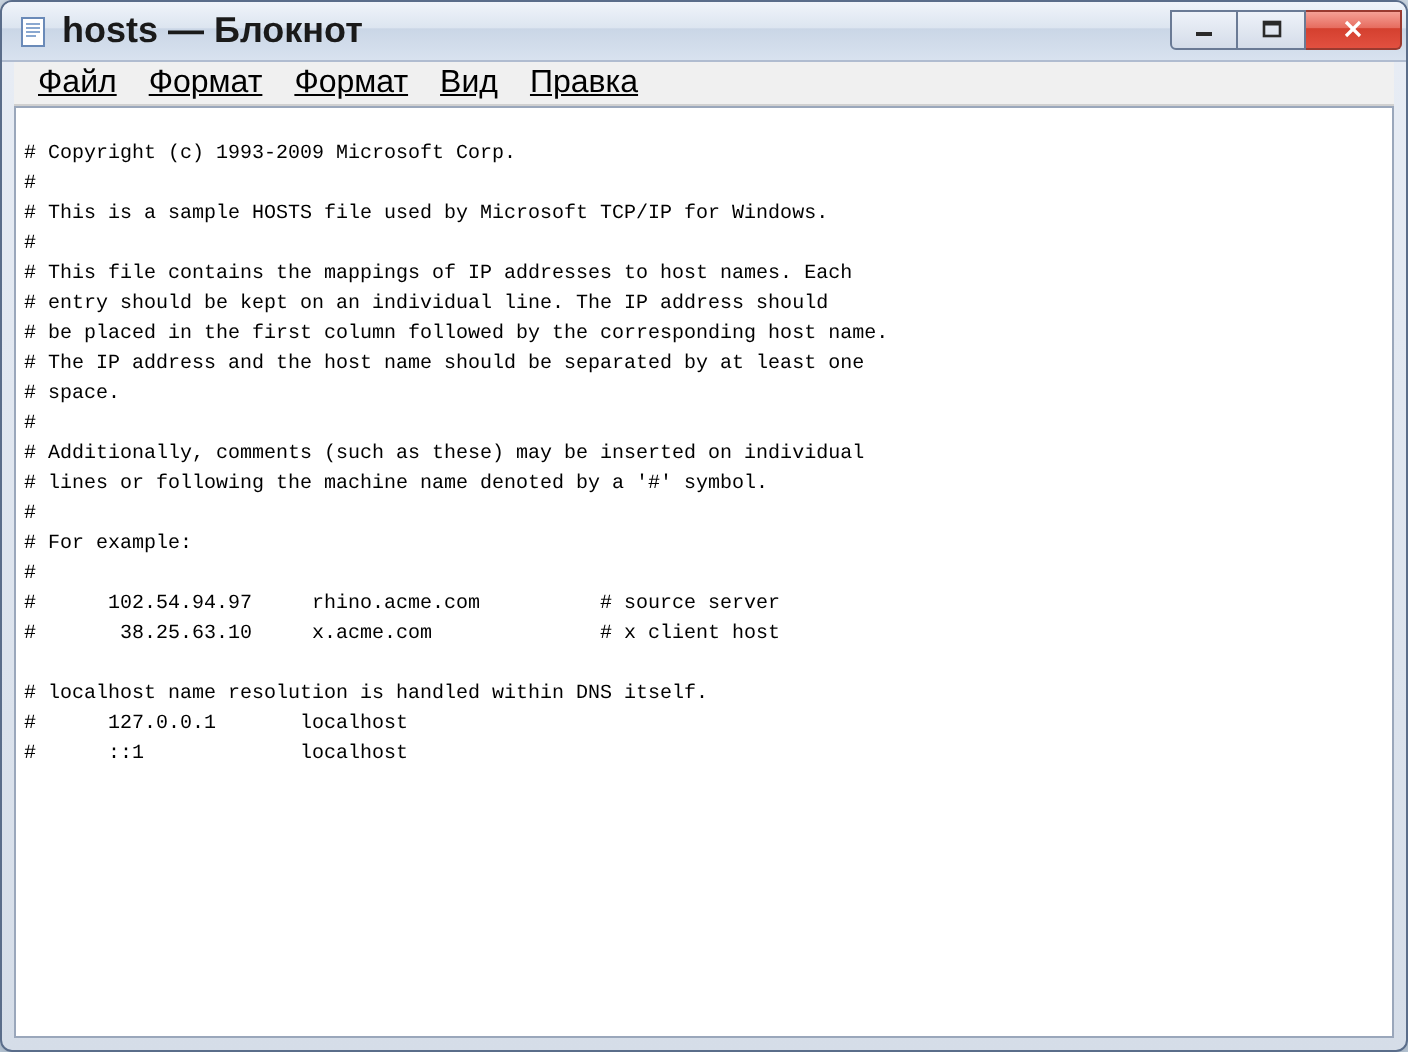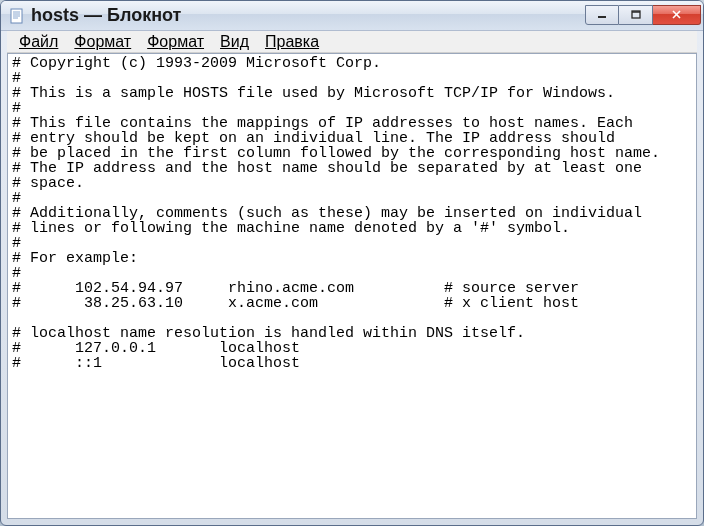--- a/index.html
+++ b/index.html
@@ -87,23 +87,23 @@
   flex: 1;
   margin: 0 6px 6px 6px;
   background: #fff;
   border: 1px solid #9aa7bb;
   overflow: hidden;
   position: relative;
 }
 .editor {
   width: 100%;
   height: 100%;
-  padding: 2px 4px;
+  padding: 16px 4px;
   font-family: "Courier New", monospace;
-  font-size: 15px;
+  font-size: 10px;
   line-height: 15px;
   color: #000;
   white-space: pre;
   overflow: auto;
   border: none;
   outline: none;
   resize: none;
 }
 </style>
 </head>

